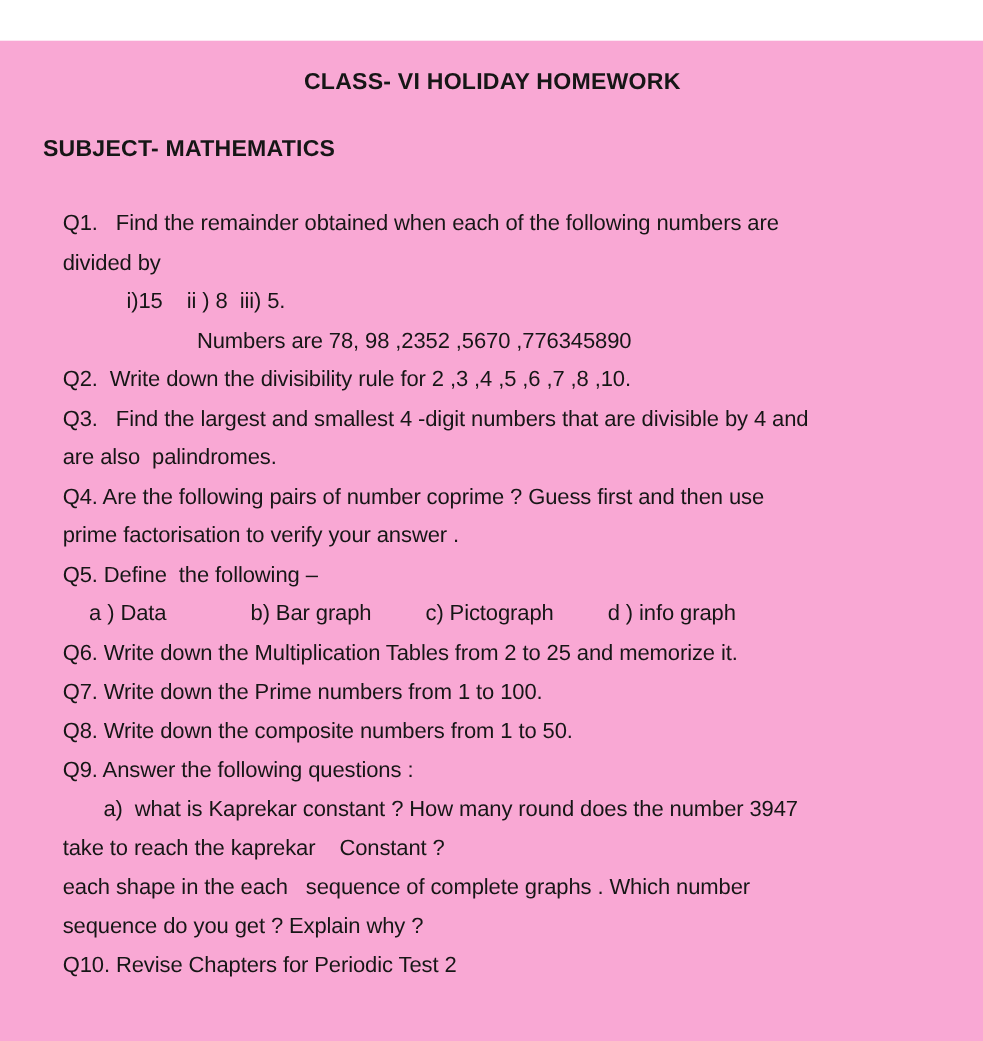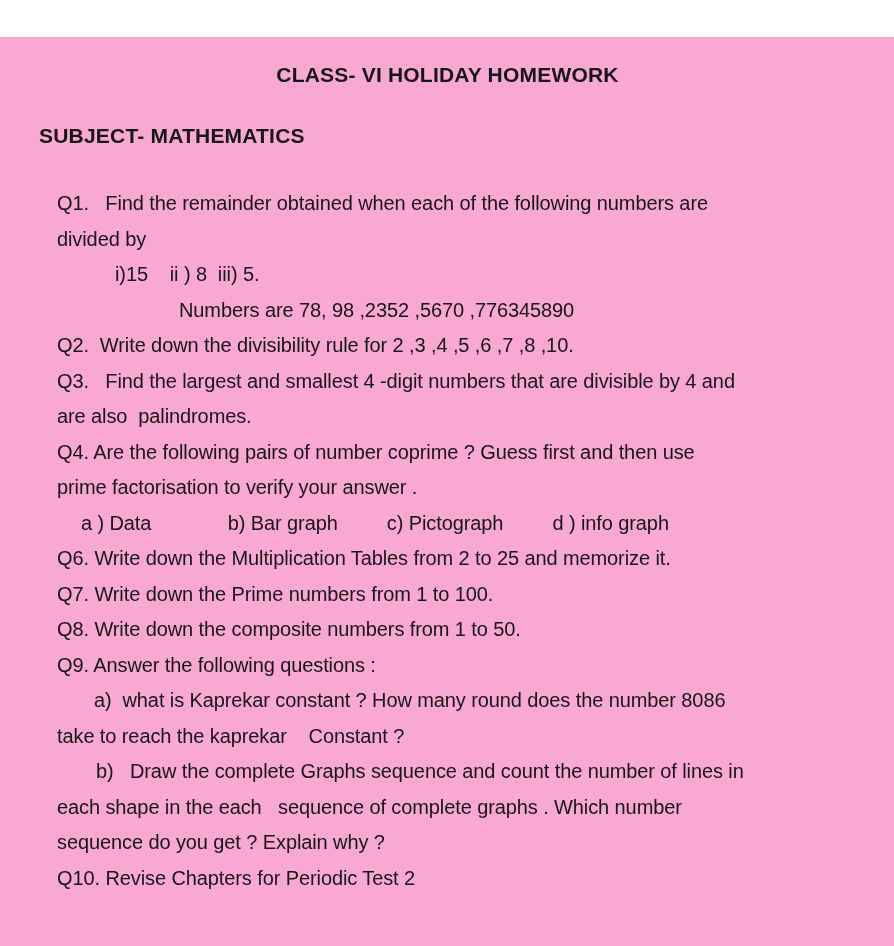--- a/index.html
+++ b/index.html
@@ -50,25 +50,25 @@
   <div class="doc-body">
       <div class="line">Q1.   Find the remainder obtained when each of the following numbers are</div>
       <div class="line">divided by</div>
       <div class="line" style="padding-left: 58px;">i)15    ii ) 8  iii) 5.</div>
       <div class="line" style="padding-left: 122px;">Numbers are 78, 98 ,2352 ,5670 ,776345890</div>
       <div class="line">Q2.  Write down the divisibility rule for 2 ,3 ,4 ,5 ,6 ,7 ,8 ,10.</div>
       <div class="line">Q3.   Find the largest and smallest 4 -digit numbers that are divisible by 4 and</div>
       <div class="line">are also  palindromes.</div>
       <div class="line">Q4. Are the following pairs of number coprime ? Guess first and then use</div>
       <div class="line">prime factorisation to verify your answer .</div>
+      <div class="line">Q5. Define  the following –</div>
       <div class="line" style="padding-left: 24px;">a ) Data              b) Bar graph         c) Pictograph         d ) info graph</div>
       <div class="line">Q6. Write down the Multiplication Tables from 2 to 25 and memorize it.</div>
       <div class="line">Q7. Write down the Prime numbers from 1 to 100.</div>
       <div class="line">Q8. Write down the composite numbers from 1 to 50.</div>
       <div class="line">Q9. Answer the following questions :</div>
-      <div class="line" style="padding-left: 37px;">a)  what is Kaprekar constant ? How many round does the number 8086</div>
+      <div class="line" style="padding-left: 37px;">a)  what is Kaprekar constant ? How many round does the number 3947</div>
       <div class="line">take to reach the kaprekar    Constant ?</div>
-      <div class="line" style="padding-left: 39px;">b)   Draw the complete Graphs sequence and count the number of lines in</div>
       <div class="line">each shape in the each   sequence of complete graphs . Which number</div>
       <div class="line">sequence do you get ? Explain why ?</div>
       <div class="line">Q10. Revise Chapters for Periodic Test 2</div>
     </div>
 </div>
 
 </body></html>

